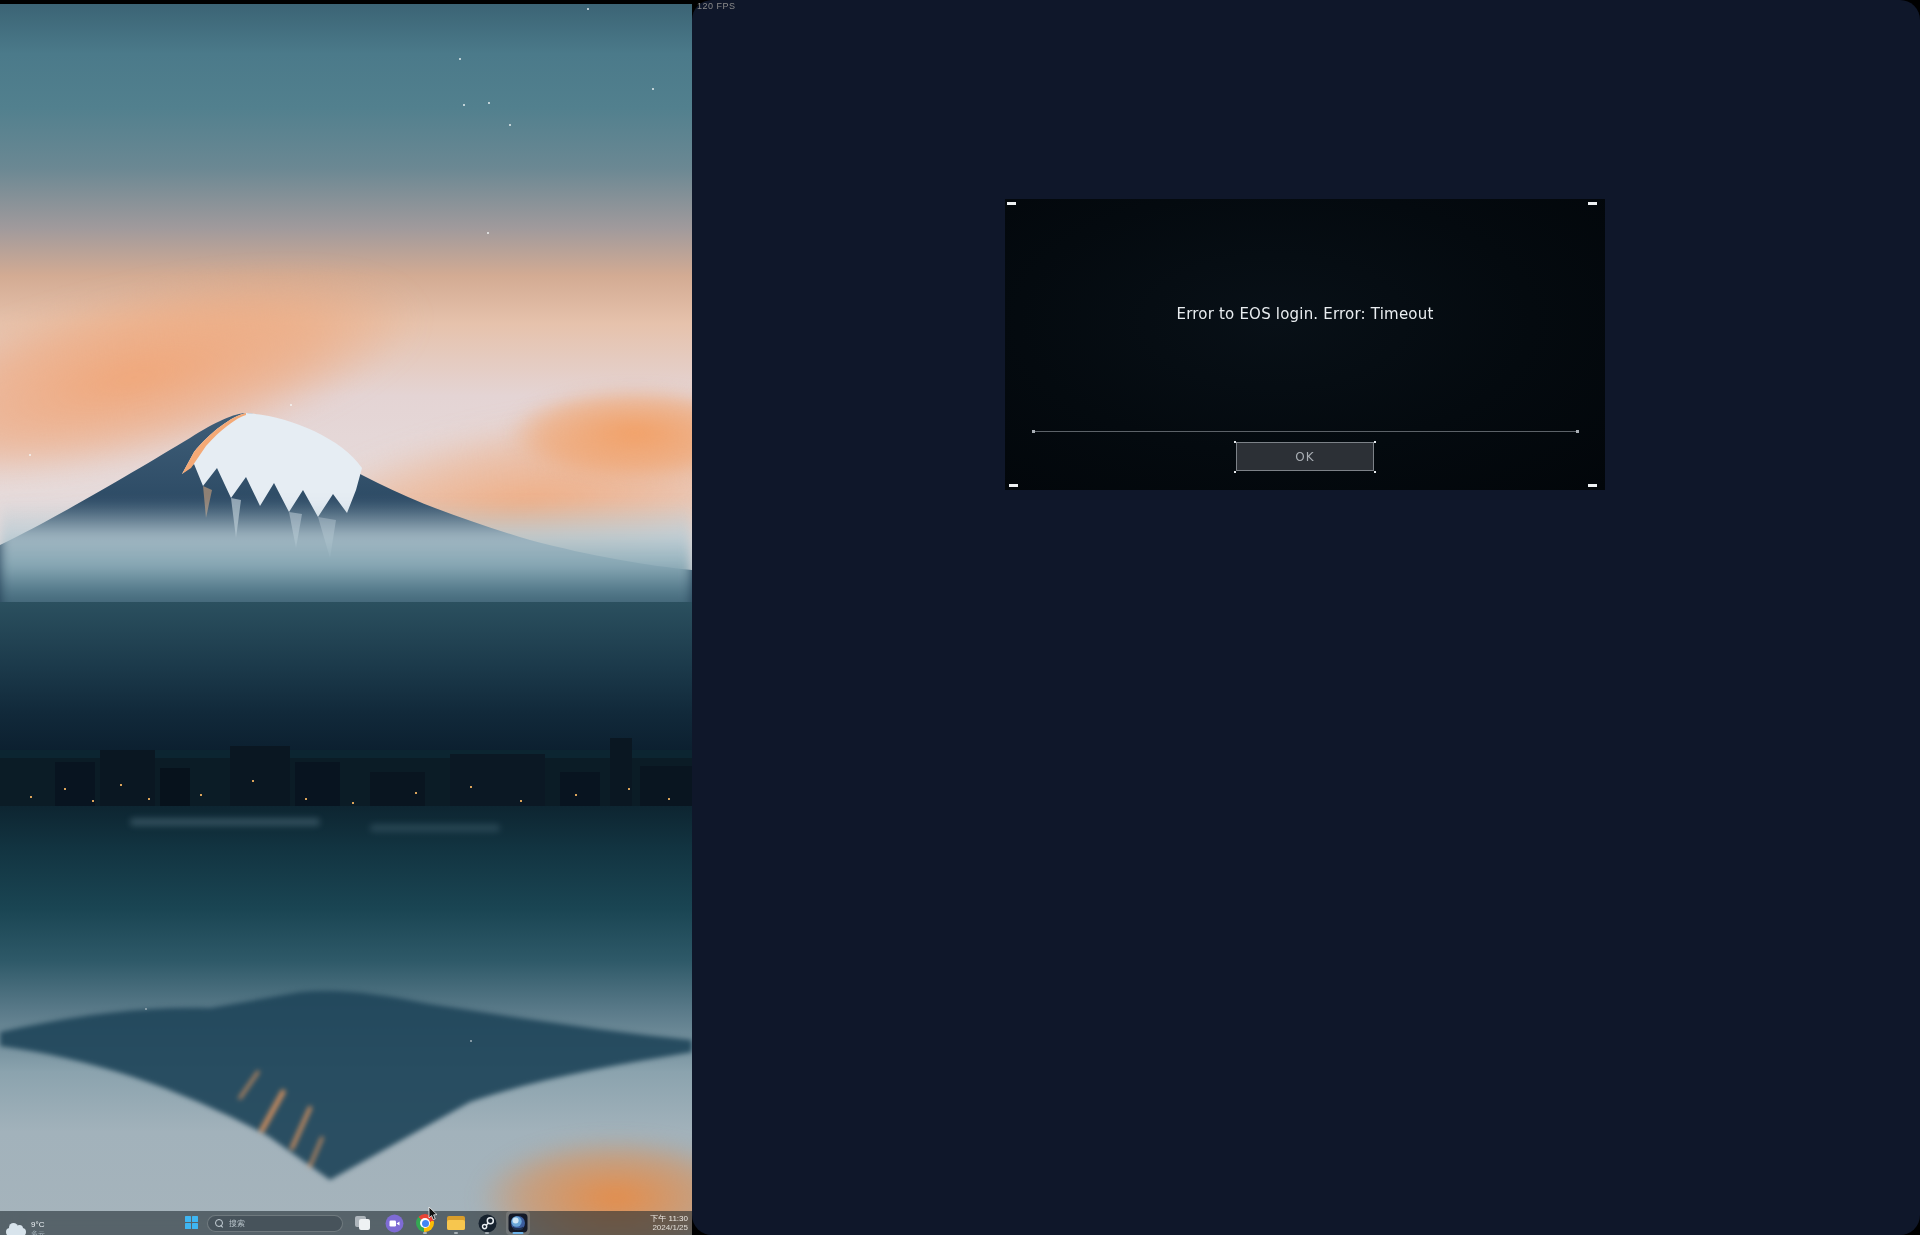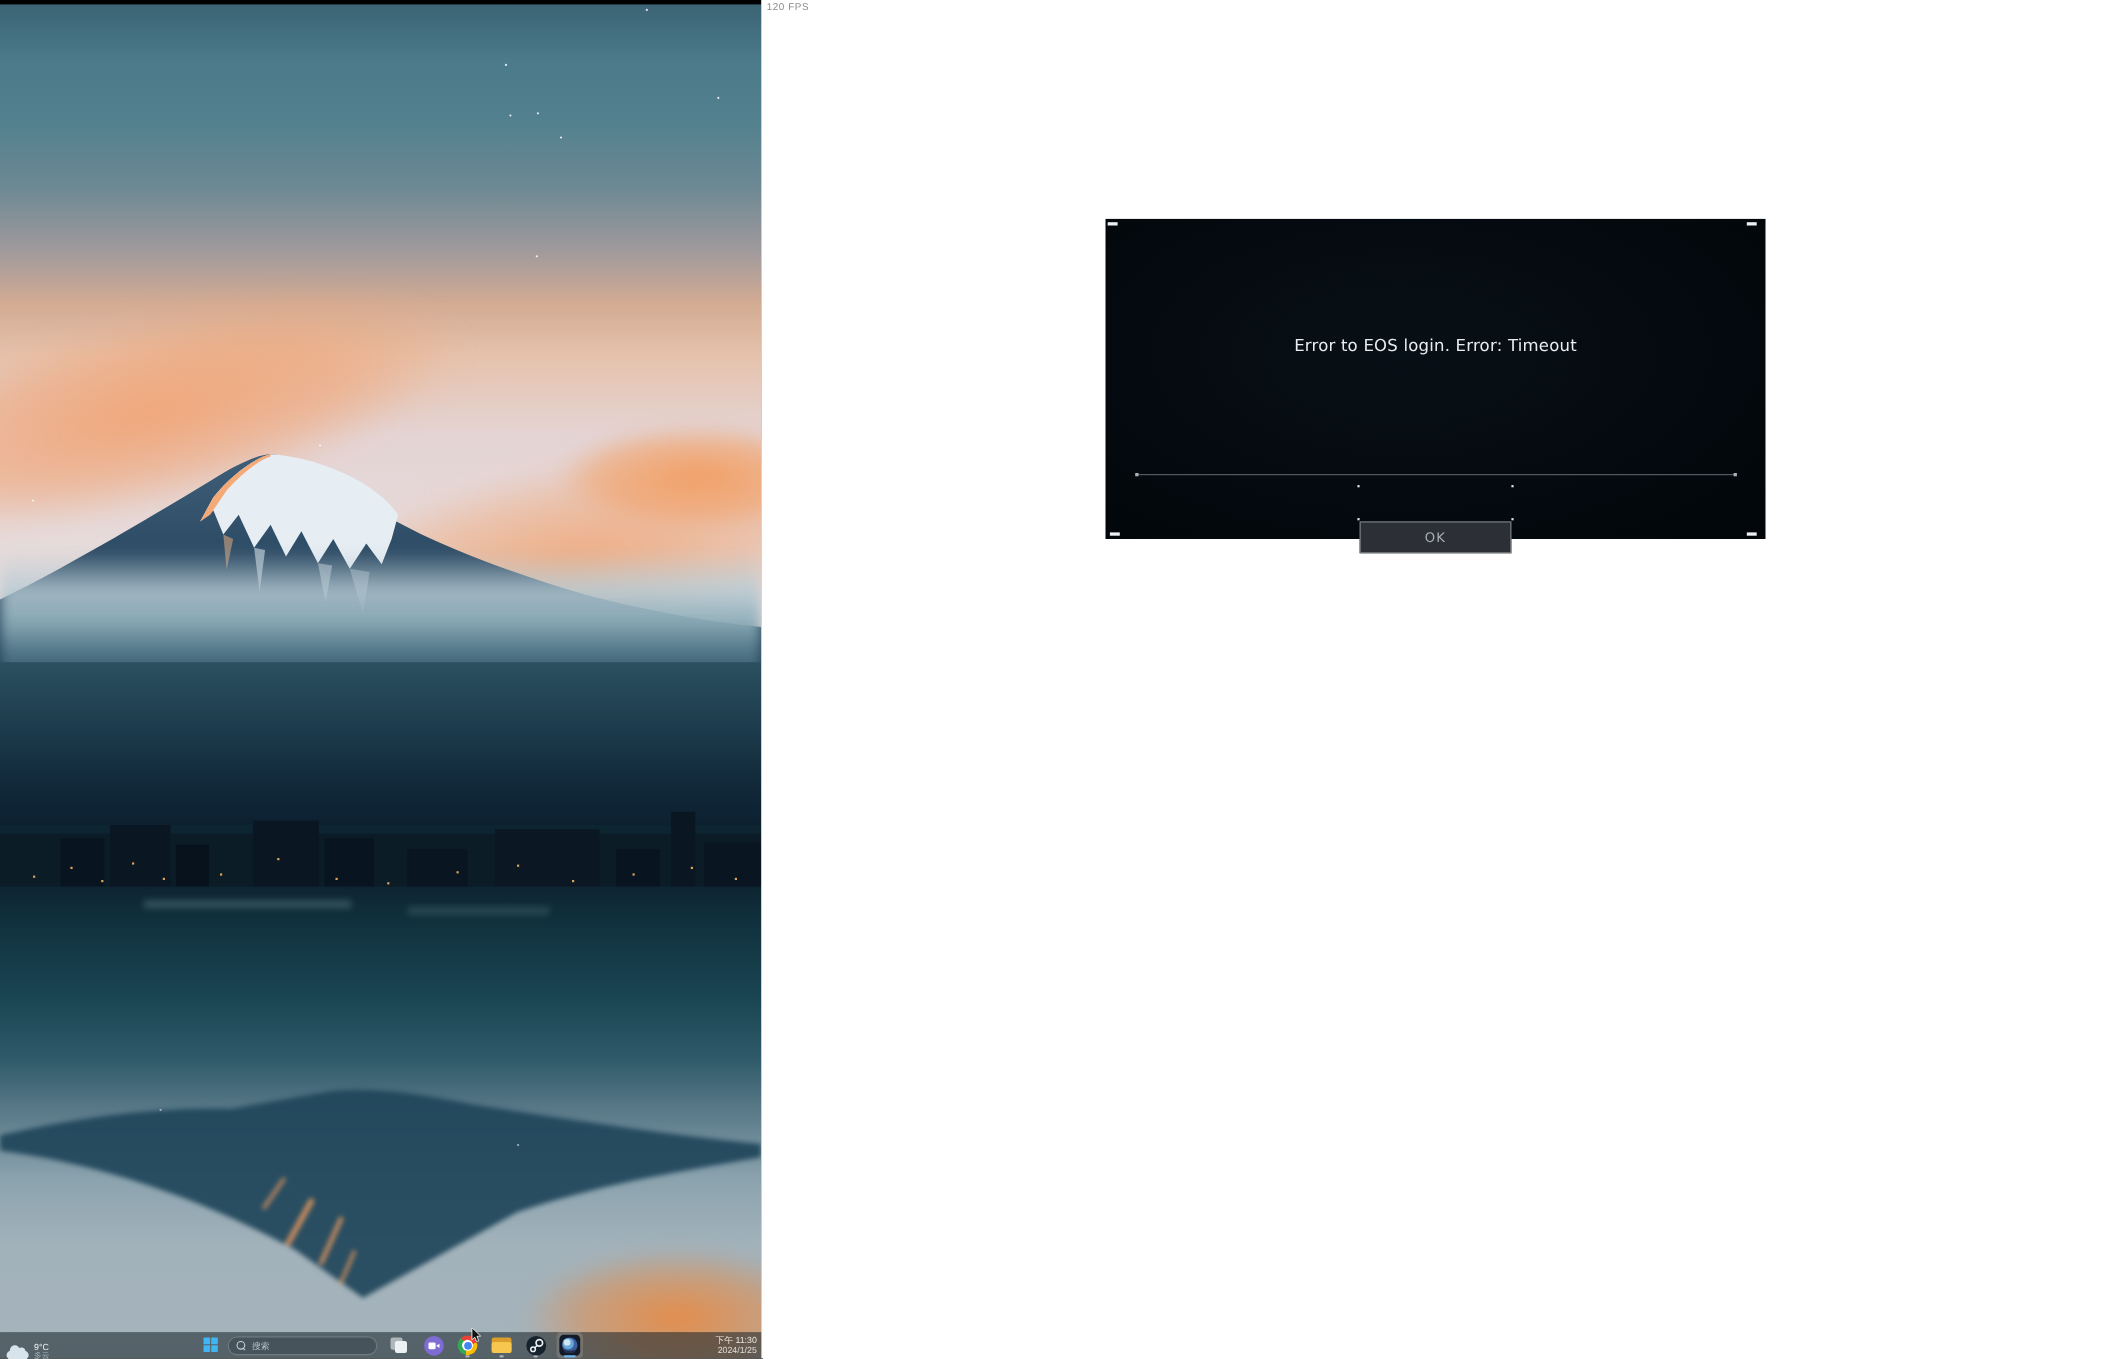--- a/index.html
+++ b/index.html
@@ -73,35 +73,35 @@
   .cursor-overlay { position:absolute; right:-2px; top:-4px; width:11px; height:15px; z-index:3; }
   
   .i-folder { position:relative; width:18px; height:15px; }
   .i-folder::before { content:""; position:absolute; left:0; top:0; width:18px; height:14px; background:#d99e2b; border-radius:2px; }
   .i-folder::after { content:""; position:absolute; left:0; top:4px; width:18px; height:10px; background:#f7c64e; border-radius:2px; }
   .clock { position:absolute; right:4px; top:0; height:24px; display:flex; flex-direction:column; justify-content:center; align-items:flex-end; line-height:9px; cursor:default;margin-left:48px; }
   .clock .t { font-size:8px; color:#ece8e2; }
   .clock .d { font-size:8px; color:#e0dcd6; }
 
   
-  .game { position:absolute; left:692px; top:0; width:1228px; height:1235px; background:#ffffff; }
+  .game { position:absolute; left:692px; top:0; width:1228px; height:1235px; background:#0f172a;border-radius:20px; }
   .fps { position:absolute; left:5px; top:1px; font-size:9px; color:#8b8b8b; letter-spacing:.5px; }
   .dialog { position:absolute; left:313px; top:199px; width:600px; height:291px;
     background:radial-gradient(ellipse at 45% 42%, #081017 0%, #040a0f 55%, #02060a 100%); }
   .corner { position:absolute; width:9px; height:3px; background:#eef1f3; }
   .corner.tl { left:2px; top:3px; } .corner.tr { right:8px; top:3px; }
   .corner.bl { left:4px; bottom:3px; } .corner.br { right:8px; bottom:3px; }
   .dlg-msg { position:absolute; left:0; top:106px; width:100%; text-align:center;
     font-family:"DejaVu Sans",sans-serif; font-size:15px; color:#e9edf0; letter-spacing:.2px; }
   .dlg-divider { position:absolute; left:28px; top:232px; width:545px; height:1px; background:#5c6268; }
   .dlg-divider::before, .dlg-divider::after { content:""; position:absolute; top:-1px; width:3px; height:3px; background:#aab0b6; }
   .dlg-divider::before { left:-1px; } .dlg-divider::after { right:-1px; }
   .okbtn { position:absolute; left:231px; top:243px; width:138px; height:29px;
     background:#2c3036; border:1px solid #7d8288; color:#a9aeb4; font-size:12px; letter-spacing:1px;
-    font-family:"DejaVu Sans",sans-serif; cursor:pointer;margin-top:32px; }
+    font-family:"DejaVu Sans",sans-serif; cursor:pointer; }
   .okdot { position:absolute; width:2px; height:2px; background:#e3e7ea; }
   .okdot.tl{left:229px;top:242px;} .okdot.tr{left:369px;top:242px;}
   .okdot.bl{left:229px;top:272px;} .okdot.br{left:369px;top:272px;}
 </style>
 </head>
 <body>
 
 <div class="screen">
 
   <div class="monitor">

